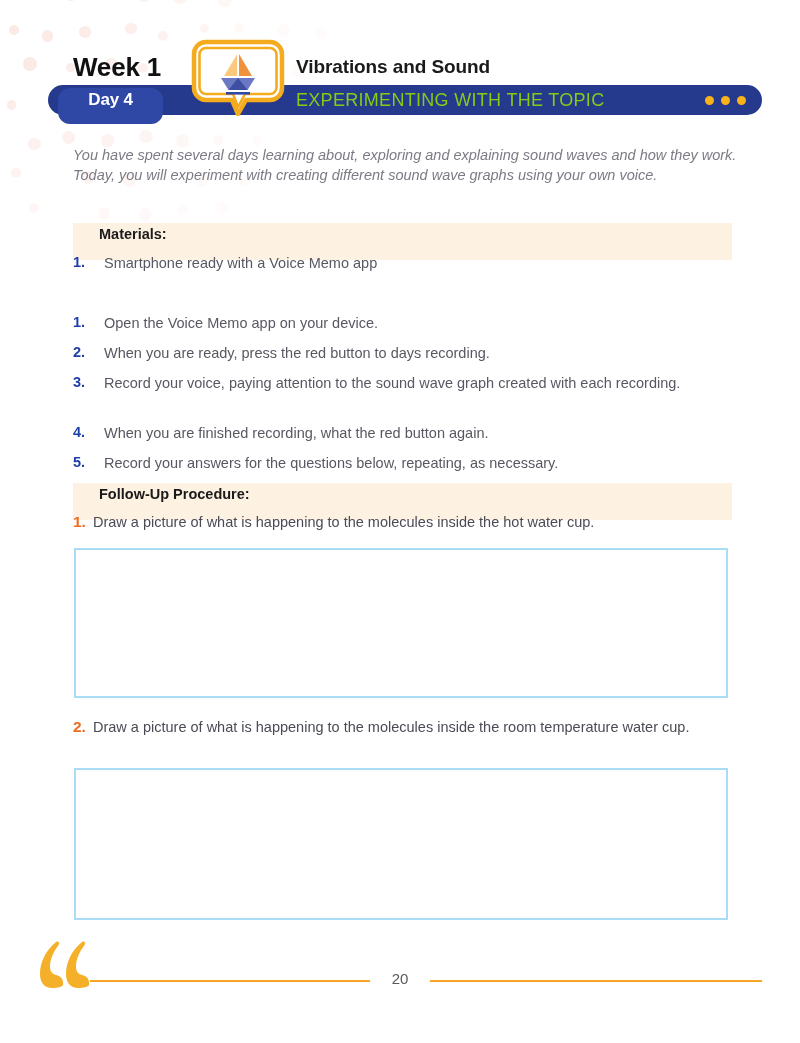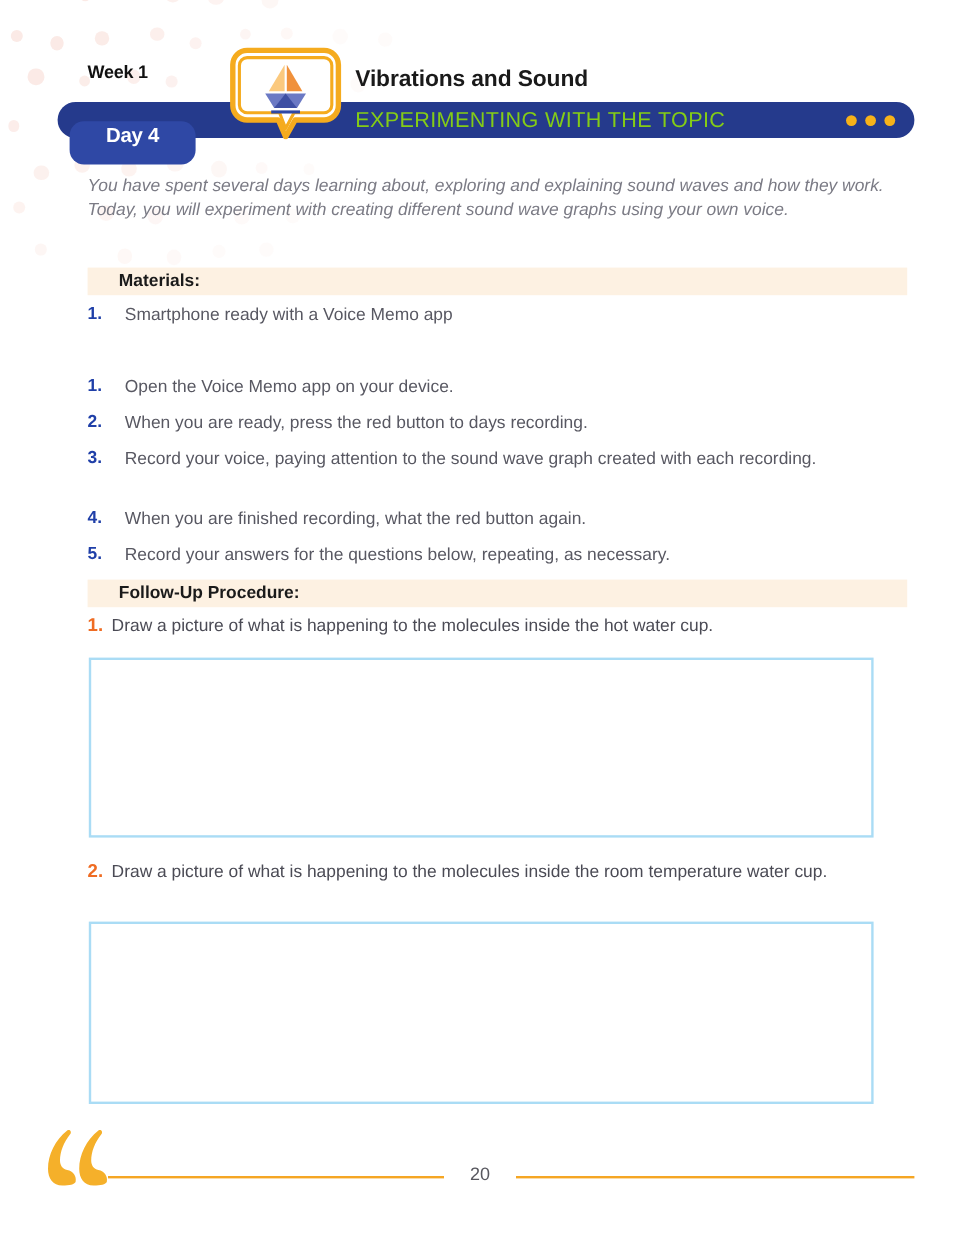--- a/index.html
+++ b/index.html
@@ -44,21 +44,21 @@
     top: 0;
     width: 800px;
     height: 140px;
     z-index: 3;
   }
 
   #week-label {
     position: absolute;
     left: 73px;
     top: 52px;
-    font-size: 15px;
+    font-size: 26px;
     font-weight: bold;
     color: #111111;
     letter-spacing: -0.2px;
     white-space: nowrap;
   }
 
   #topic-title {
     position: absolute;
     left: 296px;
     top: 56px;
@@ -81,21 +81,20 @@
   }
 
   #day-pill {
     position: absolute;
     left: 10px;
     top: 3px;
     width: 105px;
     height: 36px;
     background: #2f48a5;
     border-radius: 12px;
-    margin-top: 13px;
   }
   #day-label {
     position: absolute;
     left: 0;
     top: 0;
     width: 105px;
     height: 24px;
     line-height: 24px;
     text-align: center;
     font-size: 17px;
@@ -151,24 +150,23 @@
     font-style: italic;
     color: #7b7b85;
     z-index: 2;
   }
 
   
   .section-band {
     position: absolute;
     left: 73px;
     width: 659px;
-    height: 23px;
+    height: 37px;
     background: #fdf1e2;
     z-index: 2;
-    padding-left: 24px;
   }
   .section-band .band-text {
     position: absolute;
     left: 26px;
     top: 0;
     height: 23px;
     line-height: 23px;
     font-size: 14.5px;
     font-weight: bold;
     color: #1a1a1a;

